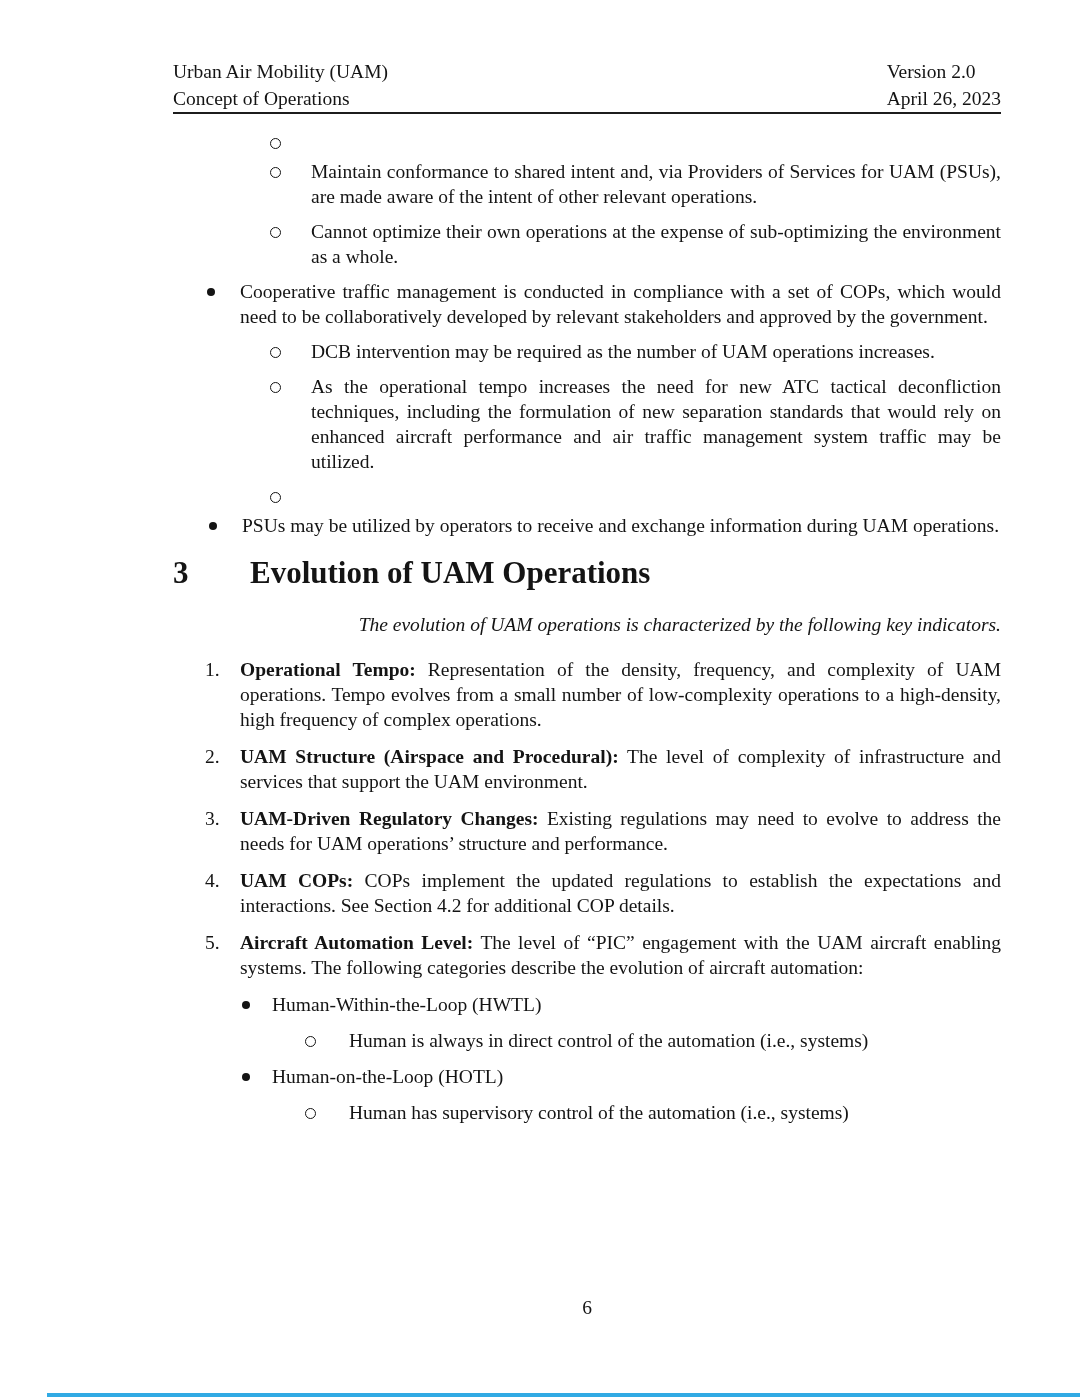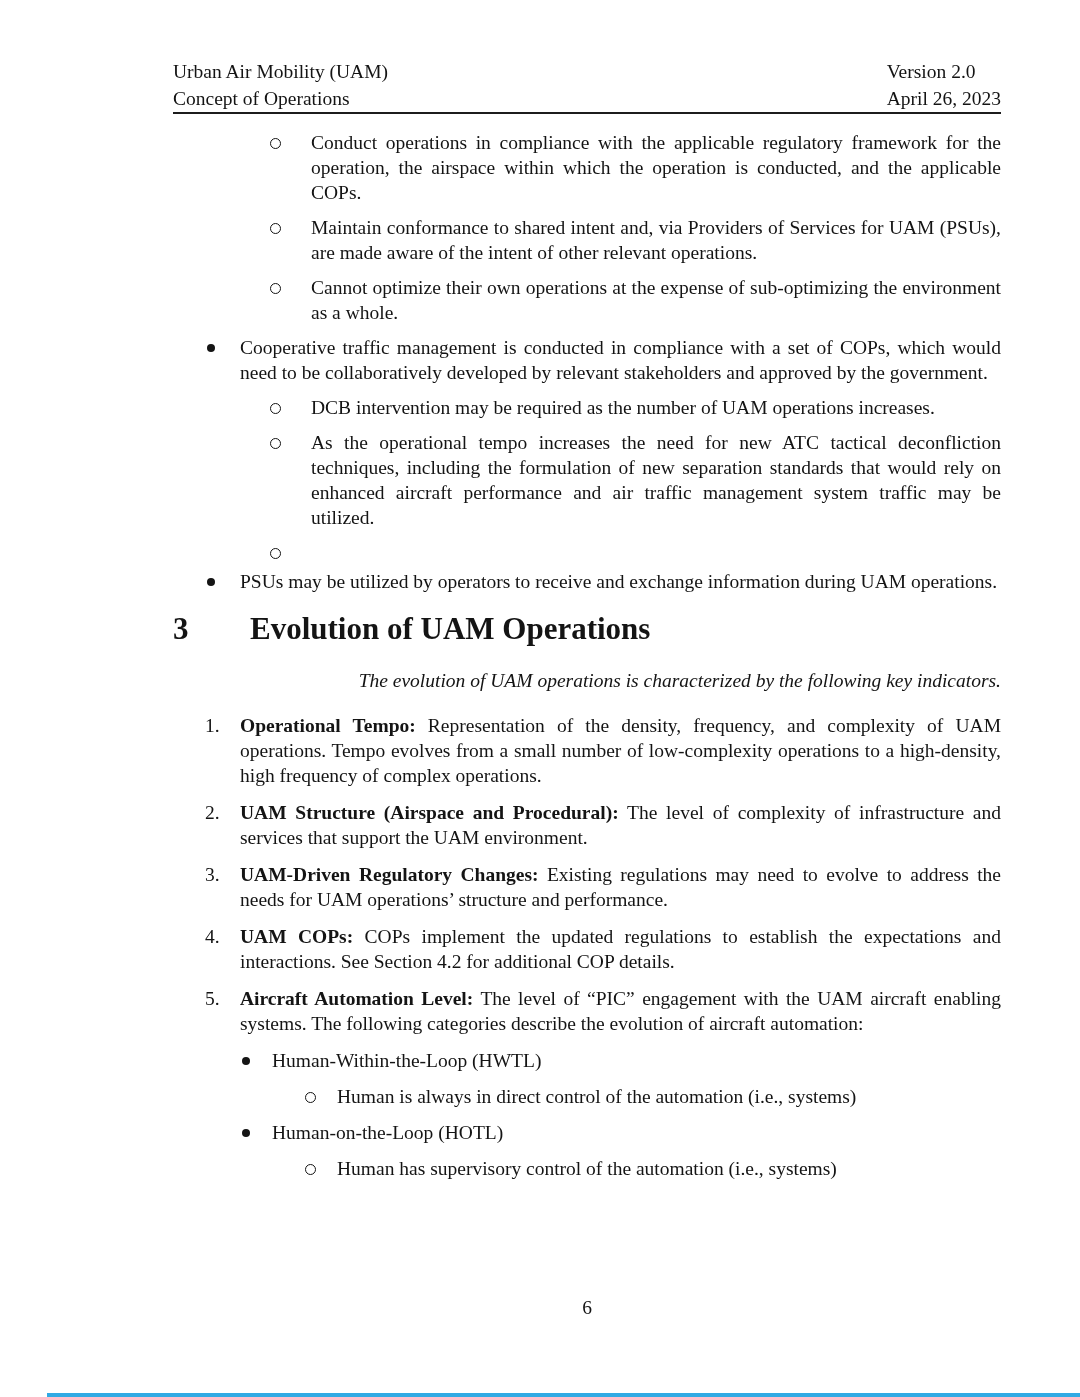--- a/index.html
+++ b/index.html
@@ -16,27 +16,27 @@
   .content {position:absolute; left:126px; top:130px; width:828px; font-size:19.5px; line-height:25px;}
 
   .li {display:flex;}
   .li .txt {text-align:justify;}
 
   .marker-ring {flex:none; width:9px; height:9px; border:1.6px solid #141414; border-radius:50%; margin-top:8px;}
   .marker-disc {flex:none; width:8px; height:8px; background:#141414; border-radius:50%; margin-top:9px;}
 
   .c1 {padding-left:97px; margin-bottom:10px;}
   .c1 .marker-ring {margin-right:30px;}
-  .d1 {padding-left:34px; margin-bottom:10px;}
+  .d1 {padding-left:34px; margin-bottom:10px;justify-content:center;}
   .d1 .marker-disc {margin-right:25px;}
   .num-li {padding-left:32px; margin-bottom:12px;}
   .num-li .num {flex:none; width:35px;}
   .d2 {padding-left:69px; margin-bottom:11px;}
   .d2 .marker-disc {margin-right:22px;}
-  .c2 {padding-left:132px; margin-bottom:11px;}
+  .c2 {padding-left:132px; margin-bottom:11px;gap:12px;}
   .c2 .marker-ring {margin-right:21px;}
 
   .b {font-weight:bold;}
 
   .heading {margin:20px 0 24px 0; font-size:31px; line-height:30px; font-weight:bold;}
   .heading .h-num {display:inline-block; width:77px;}
   .intro {margin-bottom:20px; text-align:right;font-style:italic;}
 
   .footer-page {position:absolute; top:1297px; left:0; width:1080px; text-align:center; font-size:19.5px;}
   .bottom-bar {position:absolute; left:0; bottom:0; width:1080px; height:4px;}
@@ -55,21 +55,20 @@
       <div>Version 2.0</div>
       <div>April 26, 2023</div>
     </div>
   </div>
   <div class="rule"></div>
 
   <div class="content">
 
     <div class="li c1">
       <span class="marker-ring"></span>
-      <div class="txt">Conduct operations in compliance with the applicable regulatory framework for the operation, the airspace within which the operation is conducted, and the applicable COPs.</div>
     </div>
 
     <div class="li c1">
       <span class="marker-ring"></span>
       <div class="txt">Maintain conformance to shared intent and, via Providers of Services for UAM (PSUs), are made aware of the intent of other relevant operations.</div>
     </div>
 
     <div class="li c1">
       <span class="marker-ring"></span>
       <div class="txt">Cannot optimize their own operations at the expense of sub-optimizing the environment as a whole.</div>

